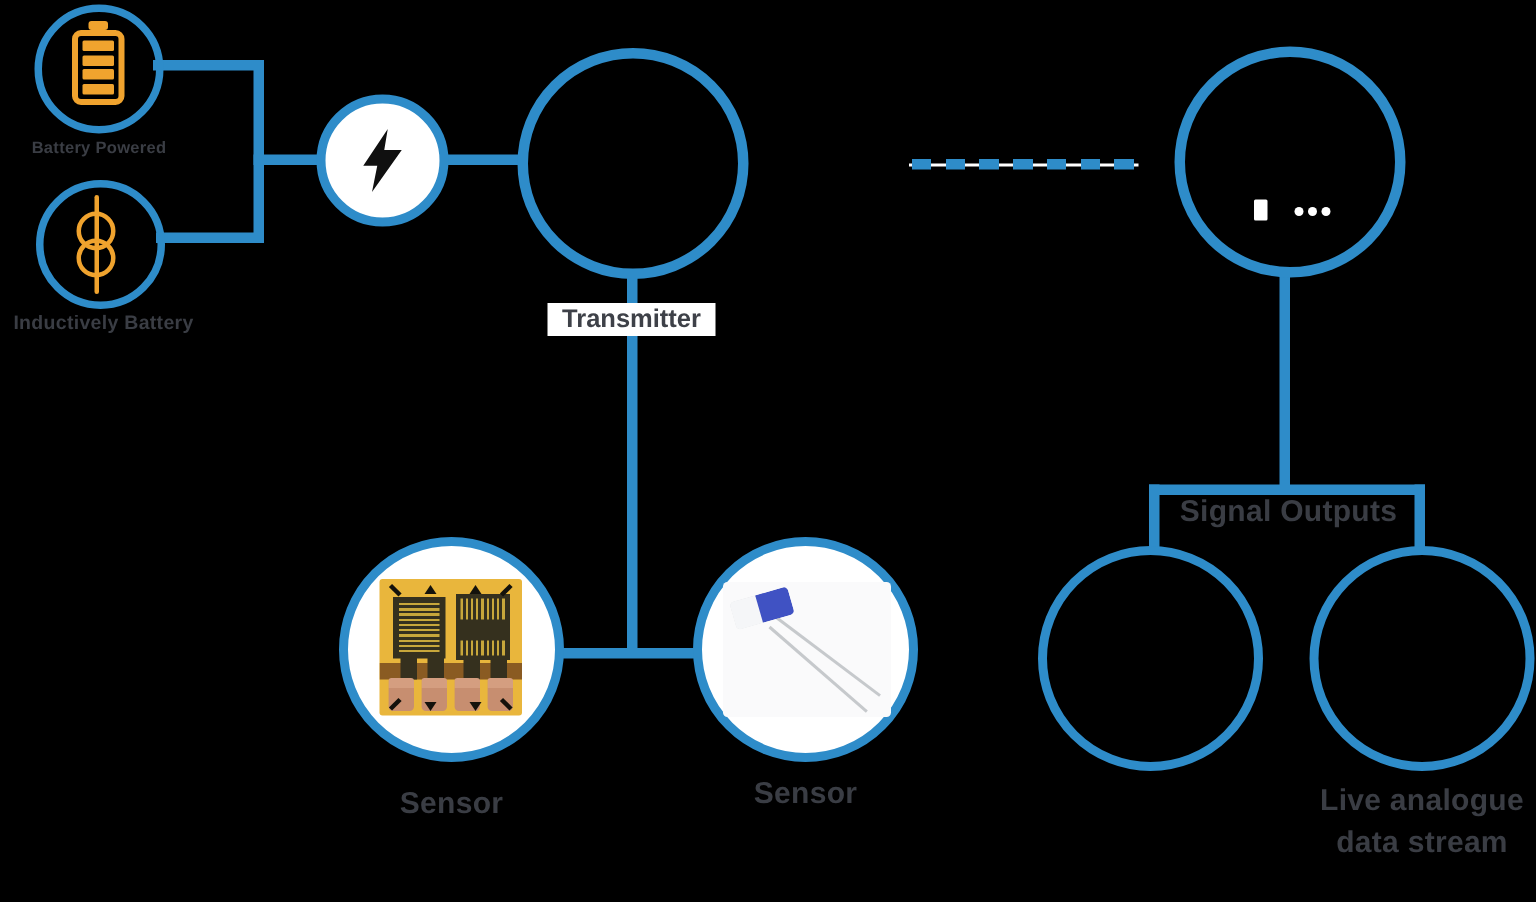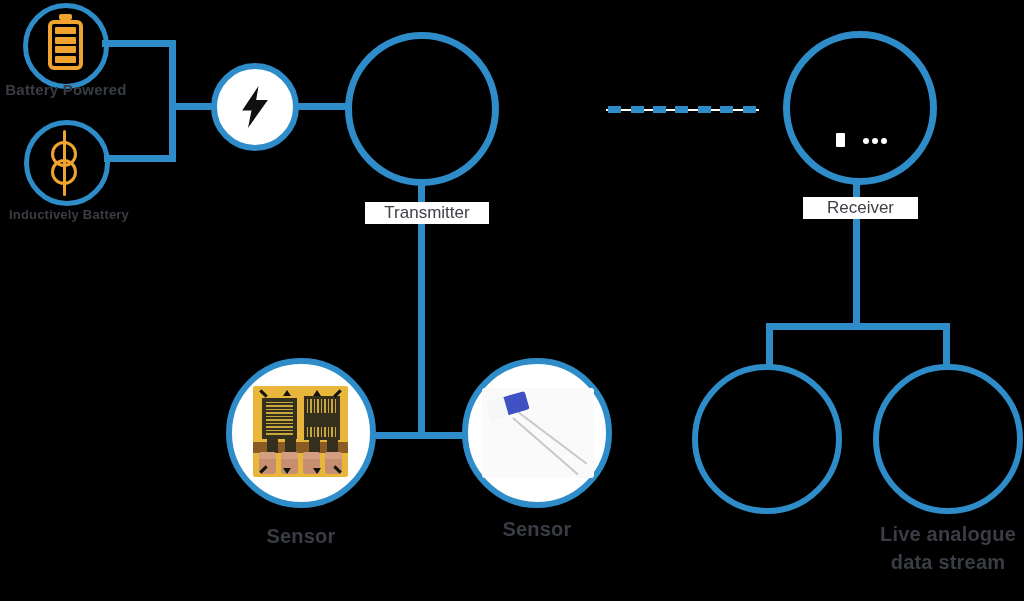--- a/index.html
+++ b/index.html
@@ -83,52 +83,52 @@
     <div>
       <div class="batt-term"></div>
       <div class="batt-body">
         <div class="batt-bar"></div>
           <div class="batt-bar"></div>
           <div class="batt-bar"></div>
           <div class="batt-bar"></div>
       </div>
     </div>
   </div>
-  <div class="lbl" style="left:0px;top:81px;width:132px;font-size:15px;">Battery Powered</div>
+  <div class="lbl" style="left:0px;top:93px;width:132px;font-size:11px;">Battery Powered</div>
 
   <div class="circle" style="left:24px;top:120px;width:86px;height:86px;border-width:5px;">
     <div>
       <div class="ind-line"></div>
       <div class="ind-ring" style="left:22px;top:16px;"></div>
       <div class="ind-ring" style="left:22px;top:34px;"></div>
     </div>
   </div>
   <div class="lbl" style="left:0px;top:207px;width:138px;font-size:13px;">Inductively Battery</div>
 
   <div class="circle fill" style="left:211px;top:63px;width:88px;height:88px;">
     <div class="boltwrap">
       <svg width="28" height="42" viewBox="0 0 24 36">
         <path d="M15 0 L1 21 L9 21 L6 36 L23 12 L13 12 Z" fill="#101010"></path>
       </svg>
     </div>
   </div>
 
   <div class="circle" style="left:345px;top:32px;width:154px;height:154px;border-width:7px;"></div>
-  <div class="whitebox" style="left:365px;top:202px;width:124px;height:22px;font-size:17px;">Transmitter</div>
+  <div class="whitebox" style="left:365px;top:202px;width:112px;height:22px;font-size:17px;font-weight:bold;">Transmitter</div>
 
   <div class="circle" style="left:783px;top:31px;width:154px;height:154px;border-width:7px;">
     <div>
       <div class="recv-rect"></div>
       <div class="recv-dot" style="left:73px;"></div>
       <div class="recv-dot" style="left:82px;"></div>
       <div class="recv-dot" style="left:91px;"></div>
     </div>
   </div>
-  <div class="whitebox" style="left:803px;top:197px;width:115px;height:22px;font-size:17px;">Receiver</div>
 
+  <div class="lbl" style="left:770px;top:330px;width:178px;font-size:20px;">Signal Outputs</div>
 
   <div class="circle" style="left:692px;top:364px;width:150px;height:150px;"></div>
 
   <div class="circle" style="left:873px;top:364px;width:150px;height:150px;"></div>
   <div class="lbl" style="left:860px;top:520px;width:176px;font-size:20px;line-height:28px;">
     <div>Live analogue</div>
     <div>data stream</div>
   </div>
 
   <div class="circle fill" style="left:226px;top:358px;width:150px;height:150px;">

